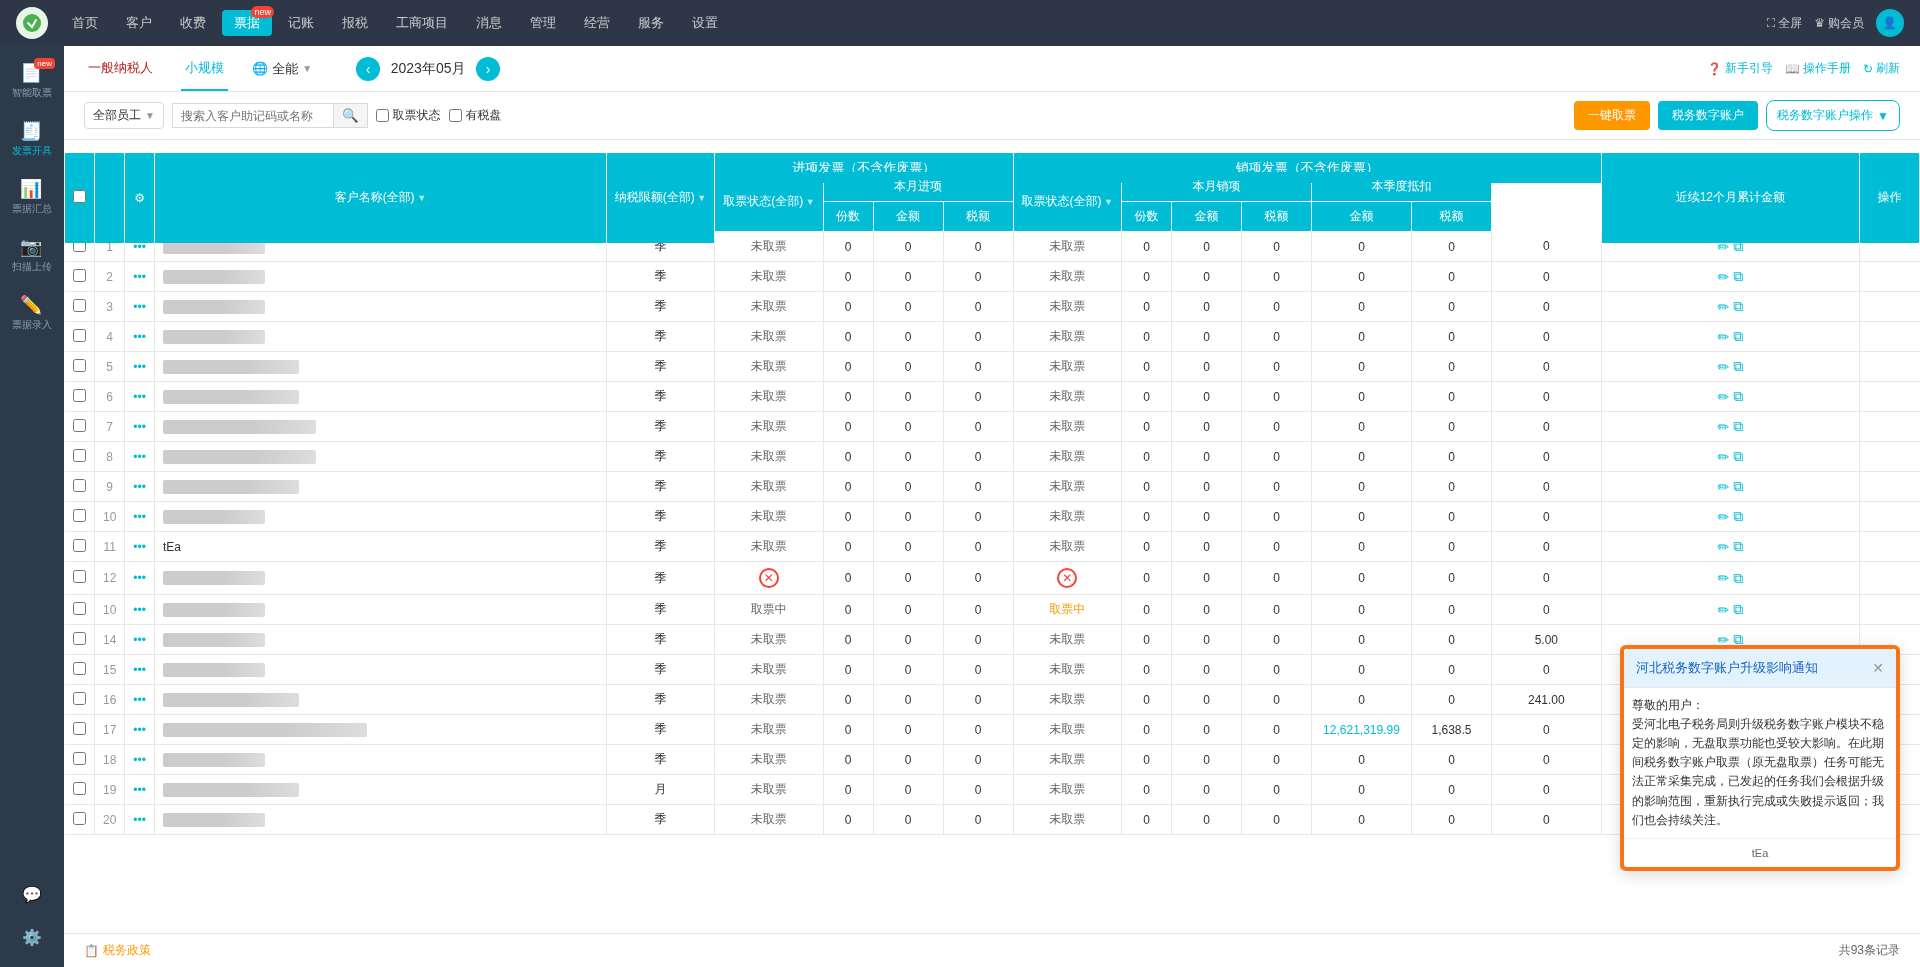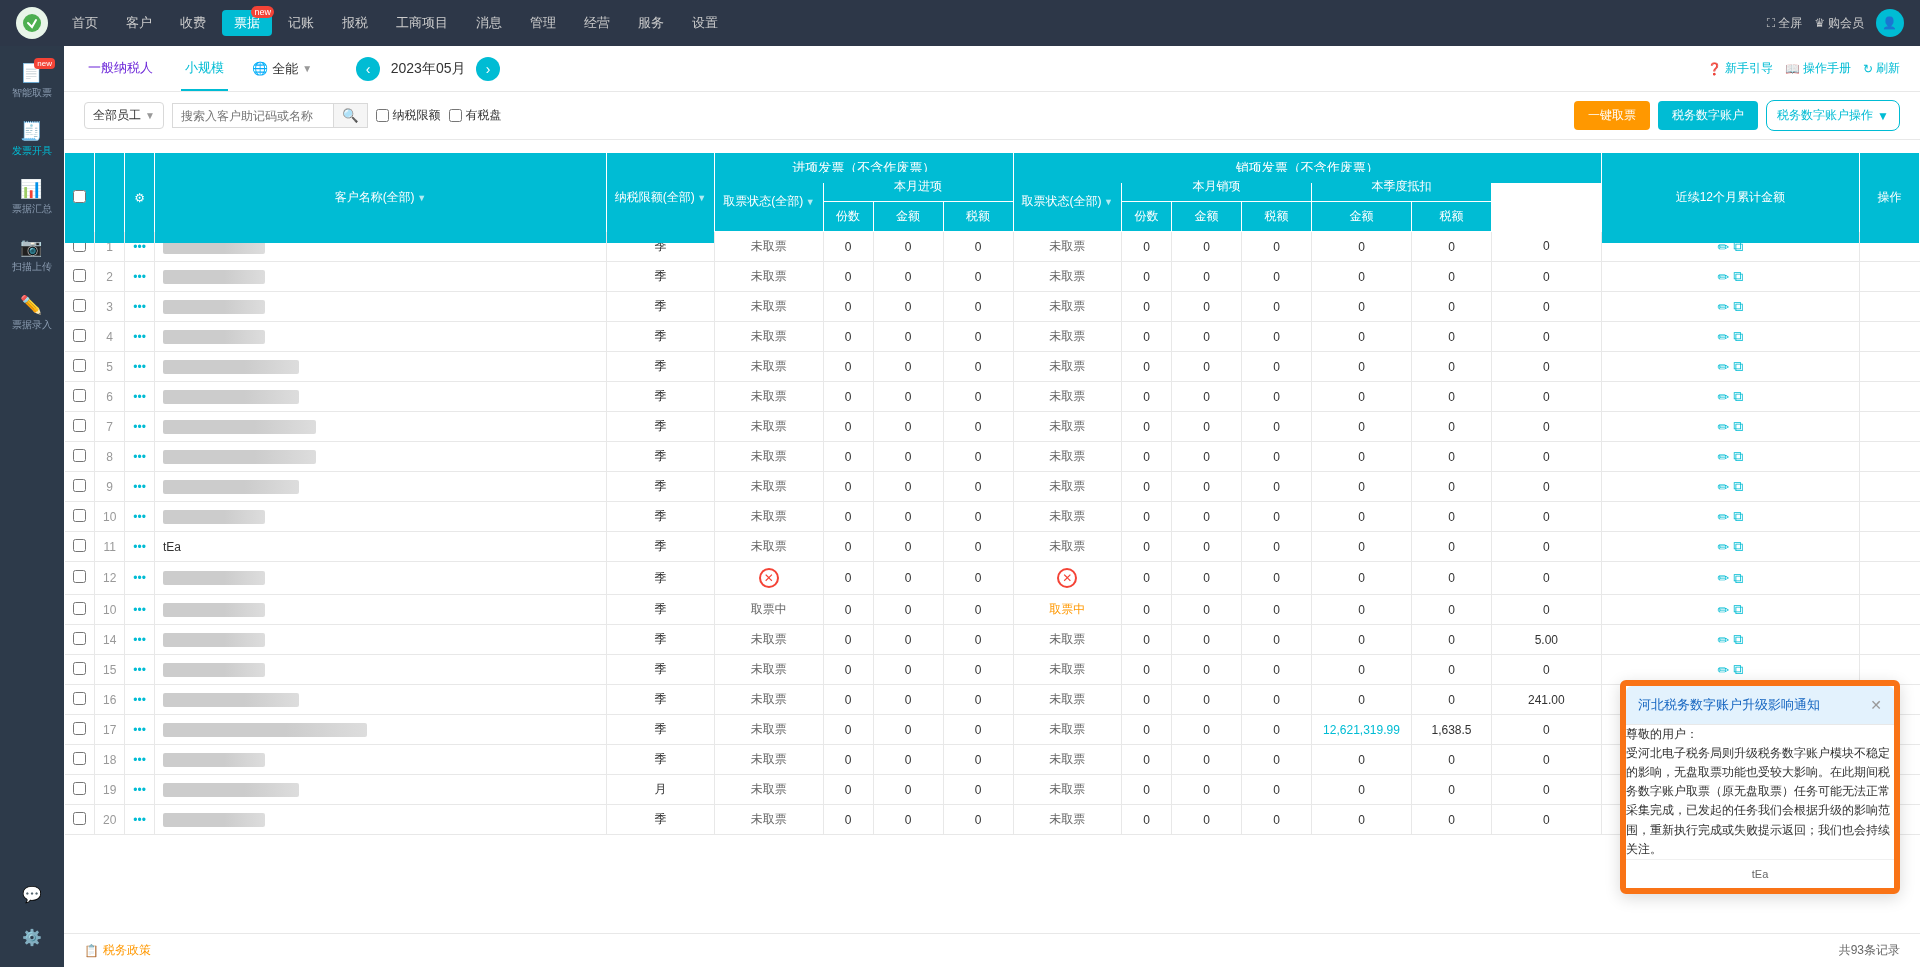--- a/index.html
+++ b/index.html
@@ -22,21 +22,21 @@
     .sidebar-item { display: flex; flex-direction: column; align-items: center; gap: 2px; padding: 8px 4px; cursor: pointer; color: #8a9bb0; border-radius: 4px; width: 58px; text-align: center; font-size: 11px; }
     .sidebar-item.active { color: #00bcd4; }
     .sidebar-icon { font-size: 18px; }
     .sidebar-bottom { margin-top: auto; padding-bottom: 12px; display: flex; flex-direction: column; align-items: center; gap: 8px; }
 
     
     .main { flex: 1; display: flex; flex-direction: column; overflow: hidden; }
 
     
     .sub-nav { background: #fff; border-bottom: 1px solid #e8e8e8; padding: 0 20px; display: flex; align-items: center; height: 46px; gap: 24px; }
-    .sub-nav-item { color: #6d28d9; cursor: pointer; padding: 12px 4px; border-bottom: 2px solid transparent; font-size: 13px; white-space: nowrap; }
+    .sub-nav-item { color: #b91c1c; cursor: pointer; padding: 12px 4px; border-bottom: 2px solid transparent; font-size: 13px; white-space: nowrap; }
     .sub-nav-item.active { color: #00bcd4; border-bottom-color: #00bcd4; font-weight: 500; }
     .period-nav { display: flex; align-items: center; gap: 8px; }
     .period-btn { width: 24px; height: 24px; background: #00bcd4; border-radius: 50%; color: #fff; display: flex; align-items: center; justify-content: center; cursor: pointer; font-size: 14px; }
     .period-text { font-size: 14px; color: #333; font-weight: 500; min-width: 80px; text-align: center; }
     .sub-nav-links { display: flex; align-items: center; gap: 12px; color: #00bcd4; font-size: 12px; }
     .sub-nav-links span { cursor: pointer; display: flex; align-items: center; gap: 3px; }
 
     
     .toolbar { background: #fff; padding: 8px 20px; display: flex; align-items: center; gap: 8px; border-bottom: 1px solid #e8e8e8; }
     .select-box { display: flex; align-items: center; gap: 4px; border: 1px solid #d9d9d9; border-radius: 4px; padding: 4px 8px; font-size: 12px; cursor: pointer; color: #333; background: #fff; min-width: 80px; }
@@ -66,25 +66,25 @@
     .row-number { color: #999; }
     .action-btns { display: flex; align-items: center; justify-content: center; gap: 4px; }
     .action-btn { color: #00bcd4; cursor: pointer; font-size: 14px; }
 
     
     .table-footer { background: #fff; padding: 8px 20px; border-top: 1px solid #e8e8e8; display: flex; align-items: center; justify-content: space-between; }
     .footer-tax { color: #ff9800; font-size: 12px; cursor: pointer; display: flex; align-items: center; gap: 4px; }
     .footer-count { color: #666; font-size: 12px; }
 
     
-    .notification-popup { position: fixed; bottom: 73px; right: 20px; width: 280px; background: #fff; border: 6px solid #f97316; border-radius: 6px; box-shadow: 0 4px 16px rgba(0,0,0,0.15); z-index: 100; }
+    .notification-popup { position: fixed; bottom: 96px; right: 20px; width: 280px; background: #fff; border: 4px solid #f97316; border-radius: 6px; box-shadow: 0 4px 16px rgba(0,0,0,0.15); z-index: 100; }
     .notif-header { background: #e3f2fd; padding: 10px 12px; display: flex; align-items: center; justify-content: space-between; border-bottom: 1px solid #e8e8e8; border-radius: 6px 6px 0 0; }
     .notif-title { font-size: 13px; color: #1565c0; font-weight: 500; }
     .notif-close { cursor: pointer; color: #999; font-size: 14px; }
-    .notif-body { padding: 0; font-size: 12px; color: #333; line-height: 1.6; max-height: 200px; overflow-y: auto; }
+    .notif-body { padding: 8px; font-size: 12px; color: #333; line-height: 1.6; max-height: 200px; overflow-y: auto; }
     .notif-footer { padding: 8px 12px; color: #666; font-size: 11px; border-top: 1px solid #f0f0f0; text-align: center; }
 
     
     .sub-nav-dropdown { display: flex; align-items: center; gap: 4px; cursor: pointer; color: #333; font-size: 13px; }
     .sub-nav-dropdown .arrow { color: #999; font-size: 10px; }
 
     th.sortable { cursor: pointer; }
     th.sortable::after { content: ' ▼'; font-size: 9px; opacity: 0.7; }
 
     
@@ -189,21 +189,21 @@
       <div class="select-box">
         <span>全部员工</span>
         <span class="arrow">▼</span>
       </div>
       <div class="search-box">
         <input type="text" placeholder="搜索入客户助记码或名称" style="">
         <button class="search-btn">🔍</button>
       </div>
       <label class="checkbox-label">
         <input type="checkbox" style="">
-        <span>纳税限额</span>
+        <span>取票状态</span>
       </label>
       <label class="checkbox-label">
         <input type="checkbox" style="">
         <span>有税盘</span>
       </label>
 
       <div class="toolbar-right">
         <button class="btn-orange">一键取票</button>
         <button class="btn-teal">税务数字账户</button>
         <button class="btn-outline">

